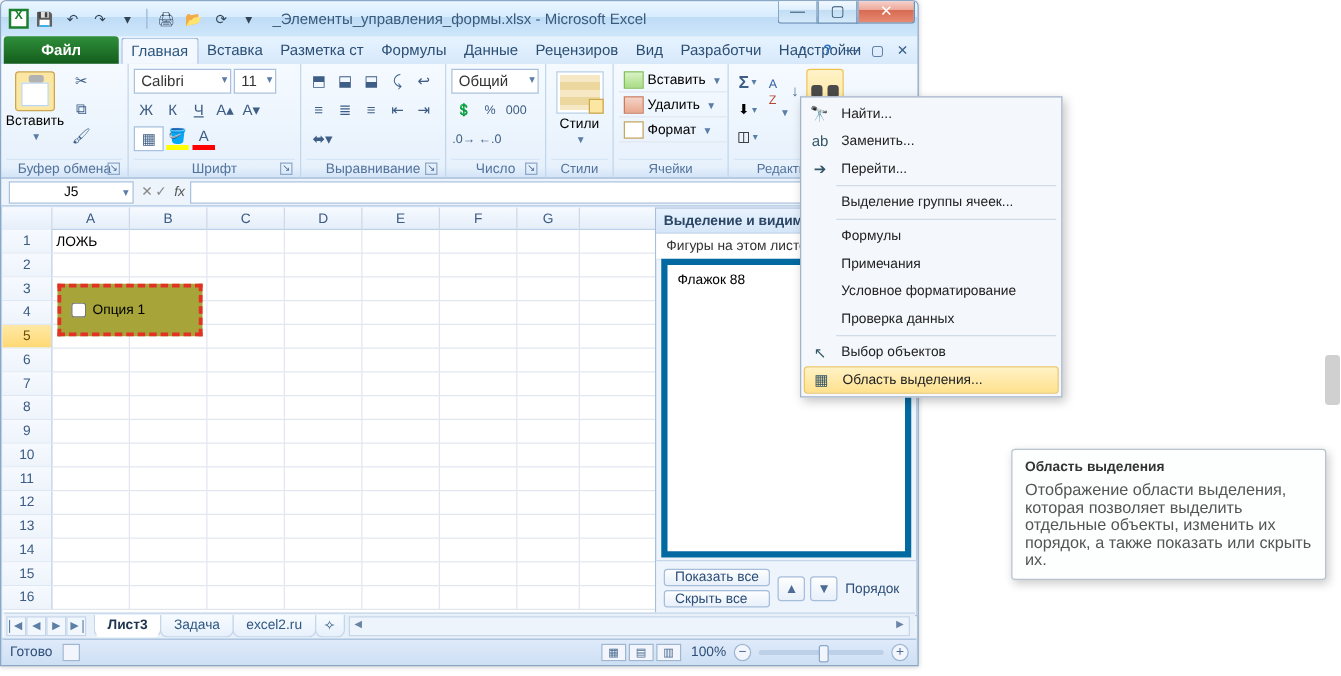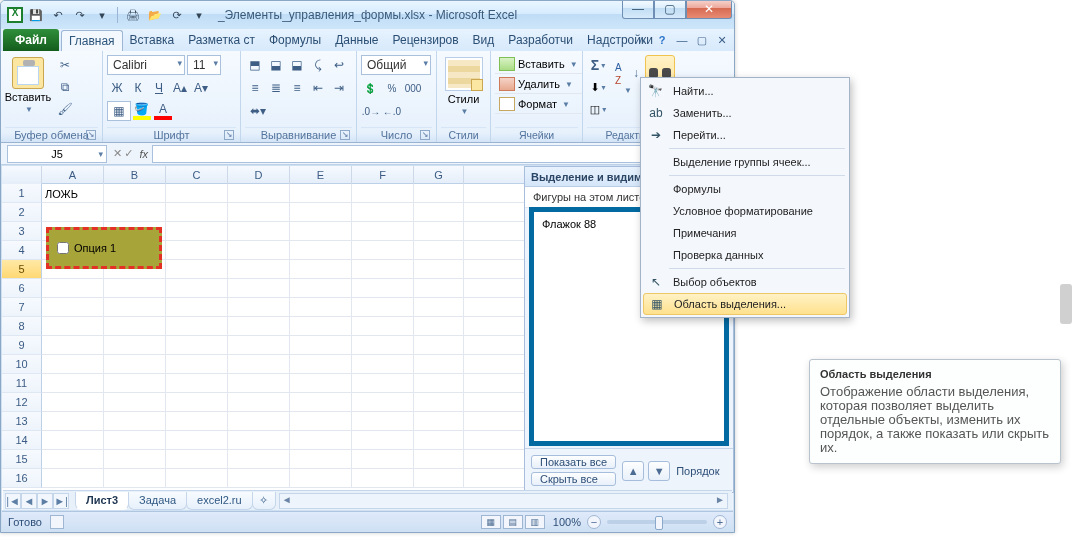--- a/index.html
+++ b/index.html
@@ -20,21 +20,21 @@
 
   .doc-title { position:absolute; left:50%; transform:translateX(-50%); color:#3a5a7a; font-size:12px; white-space:nowrap; }
 
   .win-ctrl { position:absolute; right:2px; top:-1px; display:flex; }
   .win-ctrl div { width:32px; height:19px; border:1px solid #6e8fb3; border-top:none; background:linear-gradient(#f6fbff,#dceefc 45%,#c2ddf3 46%,#d6eafb); display:flex; align-items:center; justify-content:center; font-size:12px; color:#33536f; }
   .win-ctrl .min{ border-radius:0 0 0 3px; }
   .win-ctrl .close{ background:linear-gradient(#f6d4cf,#eda89a 45%,#d76b52 46%,#e78b73); color:#fff; border-radius:0 0 3px 0; width:46px; }
 
   
   .tabs-row { height:22px; background:linear-gradient(#e7f3ff,#d7e9fb); display:flex; align-items:flex-end; padding-left:2px; position:relative; }
-  .file-tab { background:linear-gradient(#2f8f3b,#145d1c); color:#fff; font-weight:bold; height:22px; padding:0 12px; line-height:22px; border-radius:3px 3px 0 0; margin-right:2px; font-size:12px; }
+  .file-tab { background:linear-gradient(#2f8f3b,#145d1c); color:#fff; font-weight:bold; height:22px; padding:0 30px; line-height:22px; border-radius:3px 3px 0 0; margin-right:2px; font-size:12px; }
   .r-tab { height:21px; padding:0 7px; line-height:21px; color:#2b4f74; font-size:12px; cursor:default; }
   .r-tab.active { background:#f3f8fe; border:1px solid #9cb6d4; border-bottom:none; border-radius:3px 3px 0 0; color:#2d567c; }
   .tabs-right { position:absolute; right:4px; top:3px; display:flex; gap:4px; align-items:center; color:#3e628b; }
   .tabs-right span{ width:16px; height:16px; display:flex; align-items:center; justify-content:center; }
 
   
   .ribbon { height:92px; background:linear-gradient(#f5faff,#e7f1fc 90%,#d3e4f7); border-bottom:1px solid #9ab3d0; display:flex; }
   .rgroup { border-right:1px solid #c2d6ec; padding:2px 4px 0 4px; display:flex; flex-direction:column; justify-content:space-between; }
   .rgroup-label { height:15px; text-align:center; color:#52739c; font-size:10.5px; border-top:1px solid #d7e6f6; padding-top:1px; position:relative;}
   .rgroup-label .launcher{ position:absolute; right:2px; top:2px; width:10px; height:10px; border:1px solid #8ea8c7; font-size:8px; line-height:7px; text-align:center; color:#52739c; }
@@ -609,25 +609,25 @@
         <span class="icn"></span>
         <span class="txt">Выделение группы ячеек...</span>
       </div>
       <div class="sep"></div>
       <div class="mi">
         <span class="icn"></span>
         <span class="txt">Формулы</span>
       </div>
       <div class="mi">
         <span class="icn"></span>
+        <span class="txt">Примечания</span>
+      </div>
+      <div class="mi">
+        <span class="icn"></span>
         <span class="txt">Условное форматирование</span>
-      </div>
-      <div class="mi">
-        <span class="icn"></span>
-        <span class="txt">Примечания</span>
       </div>
       <div class="mi">
         <span class="icn"></span>
         <span class="txt">Проверка данных</span>
       </div>
       <div class="sep"></div>
       <div class="mi">
         <span class="icn">↖</span>
         <span class="txt">Выбор объектов</span>
       </div>

